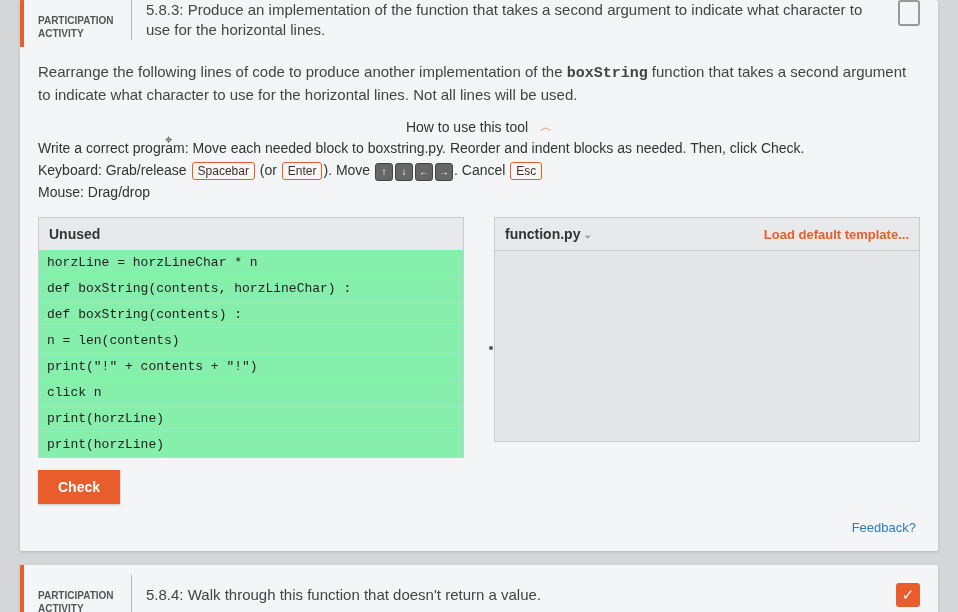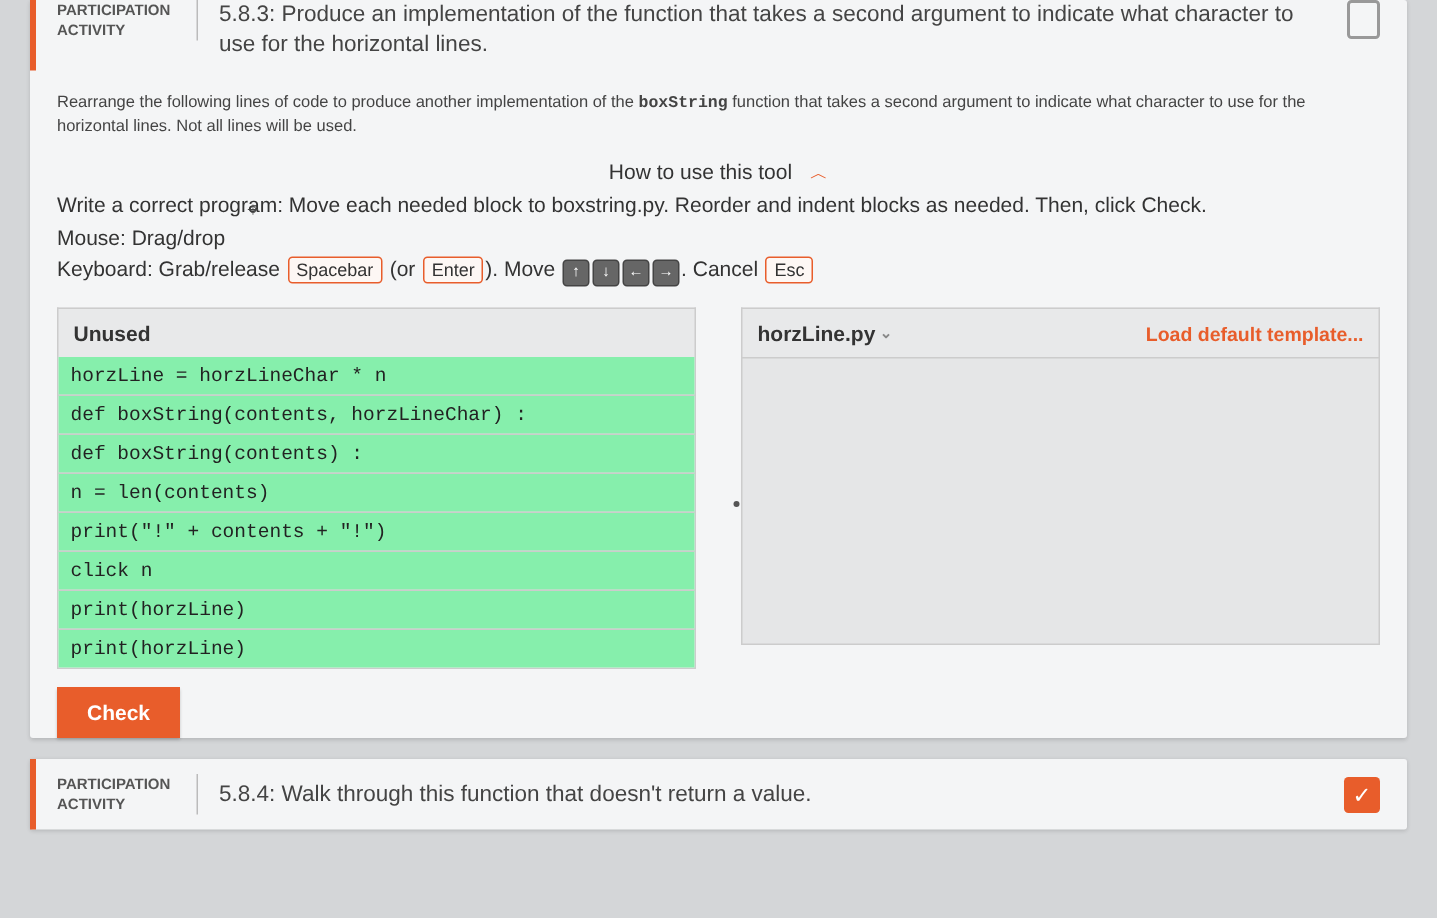--- a/index.html
+++ b/index.html
@@ -24,21 +24,21 @@
     display: flex;
     align-items: flex-start;
     padding: 0 18px 6px 0;
     border-left: 4px solid #e85d2b;
   }
   .activity-label {
     font-size: 10px;
     font-weight: bold;
     color: #555;
     line-height: 1.3;
-    padding: 1px 14px 0 14px;
+    padding: 14px 14px 0 14px;
     border-right: 1px solid #bbb;
     width: 108px;
     flex-shrink: 0;
   }
   .activity-title {
     padding-left: 14px;
     font-size: 15px;
     color: #444;
     flex: 1;
     line-height: 1.35;
@@ -47,21 +47,21 @@
     width: 22px;
     height: 26px;
     border: 2px solid #999;
     border-radius: 3px;
     margin-left: 10px;
     flex-shrink: 0;
   }
   .instructions {
     padding: 14px 18px 6px 18px;
     color: #444;
-    font-size: 11px;
+    font-size: 15px;
     line-height: 1.4;
   }
   .instructions code {
     font-family: "Courier New", monospace;
     font-weight: bold;
   }
   .howto {
     padding: 6px 18px 0 18px;
     color: #333;
     font-size: 14px;
@@ -224,24 +224,24 @@
   <div class="instructions">
     <span>Rearrange the following lines of code to produce another implementation of the </span><code>boxString</code><span> function that takes a second argument to indicate what character to use for the horizontal lines. Not all lines will be used.</span>
   </div>
 
   <div class="howto">
     <div class="howto-row">
       <span>How to use this tool</span>
       <span class="caret-up">︿</span>
     </div>
     <div>Write a correct program: Move each needed block to boxstring.py. Reorder and indent blocks as needed. Then, click Check.</div>
-    <div>Mouse: Drag/drop</div>
     <div>
       <span>Keyboard: Grab/release </span><span class="key">Spacebar</span><span> (or </span><span class="key">Enter</span><span>). Move </span><span class="key key-arrow">↑</span><span class="key key-arrow">↓</span><span class="key key-arrow">←</span><span class="key key-arrow">→</span><span>. Cancel </span><span class="key">Esc</span>
     </div>
+    <div>Mouse: Drag/drop</div>
   </div>
 
   <span class="cursor-icon">⌖</span>
 
   <div class="workspace">
     <div class="col">
       <div class="col-header">Unused</div>
       <div class="block-list">
         <div class="code-block">horzLine = horzLineChar * n</div>
         <div class="code-block">def boxString(contents, horzLineChar) :</div>
@@ -249,33 +249,34 @@
         <div class="code-block">n = len(contents)</div>
         <div class="code-block">print("!" + contents + "!")</div>
         <div class="code-block">click n</div>
         <div class="code-block">print(horzLine)</div>
         <div class="code-block">print(horzLine)</div>
       </div>
     </div>
     <div class="col">
       <div class="col-header col-header-right">
         <span class="filename">
-          <span>horzLine.py</span>
+          <span>function.py</span>
           <span class="chev-down">⌄</span>
         </span>
         <span class="load-link">Load default template...</span>
       </div>
       <div class="drop-area">
         <span class="drop-dot"></span>
       </div>
     </div>
   </div>
 
   <button class="check-btn">Check</button>
 
+  <div class="feedback-link">Feedback?</div>
 </div>
 
 <div class="second-card">
   <div class="second-header">
     <div class="activity-label">
       <span>PARTICIPATION</span><br>
       <span>ACTIVITY</span>
     </div>
     <div class="activity-title">5.8.4: Walk through this function that doesn't return a value.</div>
     <div class="check-badge">✓</div>

